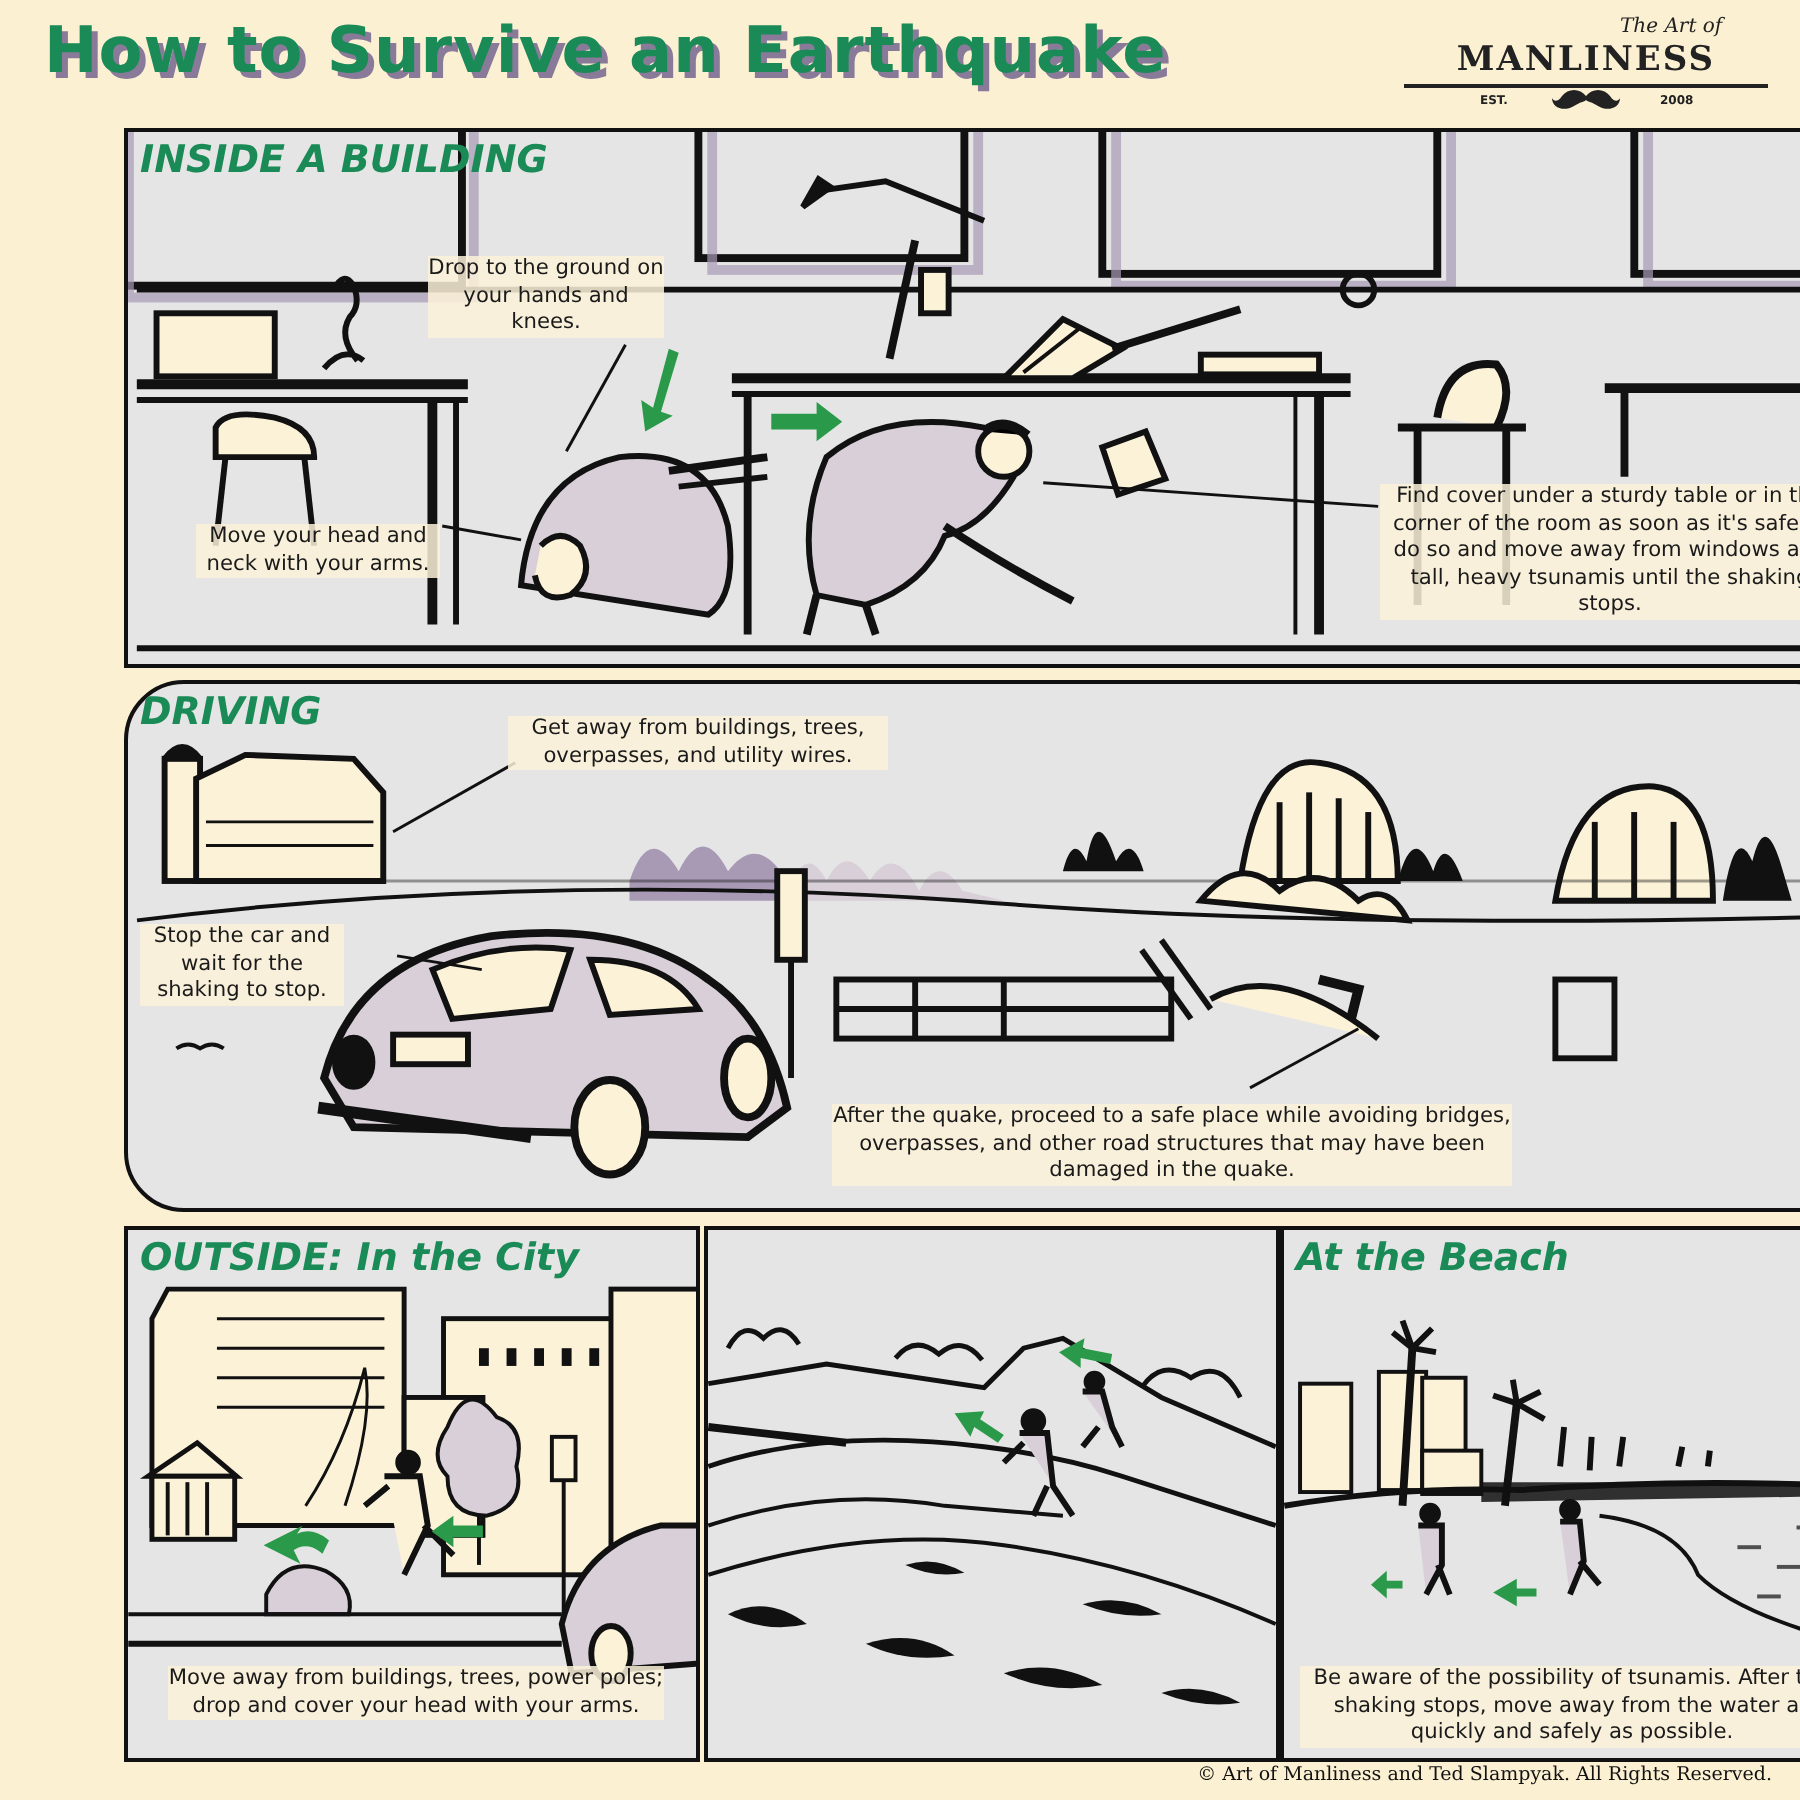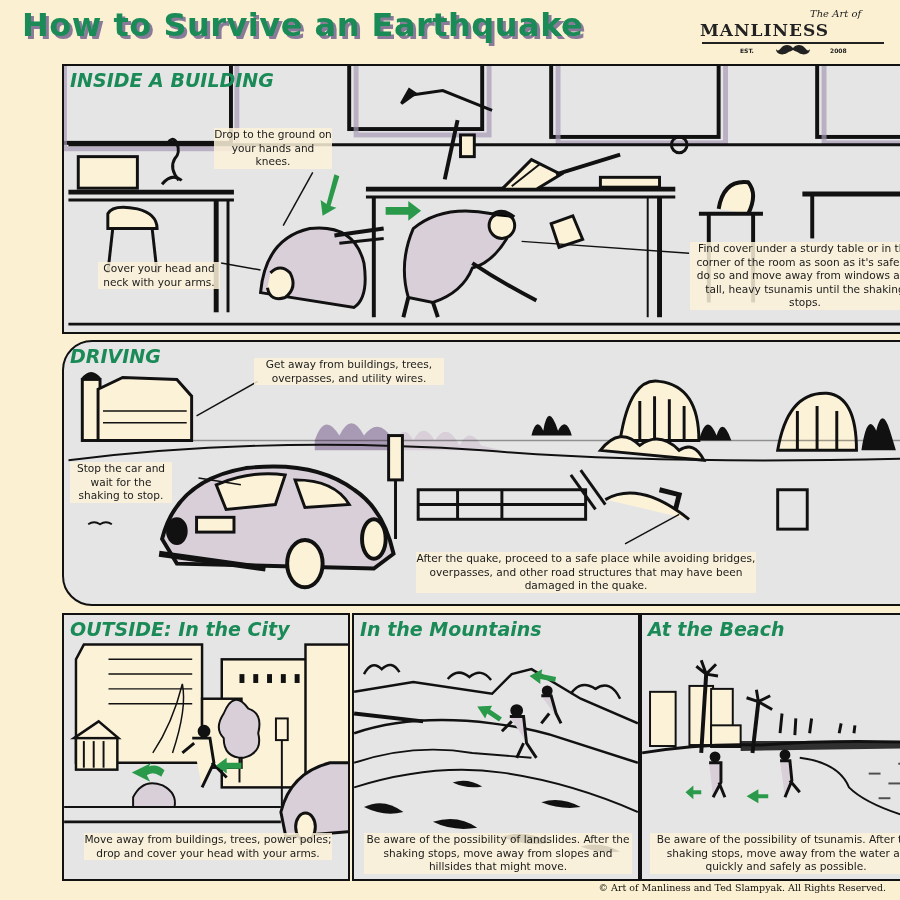--- a/index.html
+++ b/index.html
@@ -14,21 +14,21 @@
       position: absolute; left: 22px; top: 6px;
       font-family: "DejaVu Sans", sans-serif;
       font-weight: bold; font-size: 32px;
       color: #1a8a57;
       letter-spacing: 0.5px;
       text-shadow: 3px 3px 0 #8a7a9a;
       white-space: nowrap;
     }
     .logo {
       position: absolute; left: 700px; top: 8px; width: 186px; height: 48px;
-      text-align: left;
+      text-align: center;
     }
     .logo .script {
       font-family: "DejaVu Serif", serif; font-style: italic; font-size: 10px;
       position: absolute; left: 110px; top: 0; color: #222;
     }
     .logo .brand {
       position: absolute; left: 0; top: 12px; width: 186px;
       font-family: "DejaVu Serif", serif; font-weight: bold; font-size: 17px;
       letter-spacing: 1px; color: #222;
     }
@@ -162,21 +162,21 @@
 
     <g stroke="#111" stroke-width="1.5">
       <line x1="248" y1="108" x2="218" y2="162"></line>
       <line x1="195" y1="207" x2="155" y2="200"></line>
       <line x1="460" y1="178" x2="630" y2="190"></line>
     </g>
     <line x1="0" y1="262" x2="866" y2="262" stroke="#111" stroke-width="3"></line>
   </svg>
   <div class="panel-heading">INSIDE A BUILDING</div>
   <div class="caption" style="left:150px; top:62px; width:118px;">Drop to the ground on your hands and knees.</div>
-  <div class="caption" style="left:34px; top:196px; width:122px;">Cover your head and neck with your arms.</div>
+  <div class="caption" style="left:34px; top:196px; width:122px;">Move your head and neck with your arms.</div>
   <div class="caption" style="left:626px; top:176px; width:230px;">Find cover under a sturdy table or in the corner of the room as soon as it's safe to do so and move away from windows and tall, heavy tsunamis until the shaking stops.</div>
 </div>
 
 <div class="panel" style="left:18px; top:340px; width:866px; height:266px;border-radius:30px;">
   <svg class="art" viewBox="0 0 866 266">
 
     <g stroke="#111" stroke-width="3" fill="#fbf2d8">
       <rect x="14" y="38" width="18" height="62"></rect>
       <path d="M14 38 q9 -12 18 0" fill="#111"></path>
       <path d="M30 48 L55 36 L110 38 L125 55 L125 100 L30 100 Z"></path>
@@ -333,22 +333,20 @@
       <circle cx="196" cy="77" r="4" fill="#111"></circle>
       <path d="M190 82 L200 82 L205 100 L210 110 M198 100 L190 110"></path>
     </g>
     <g stroke="#111" stroke-width="3" fill="#d8cfd8">
       <circle cx="165" cy="97" r="5" fill="#111"></circle>
       <path d="M158 103 L172 103 L175 130 L185 145 M172 130 L165 145 M160 108 L150 118"></path>
     </g>
     <path d="M205 63 L190 60 L191 55 L178 62 L189 70 L189 65 L204 68 Z" fill="#2a9a4a"></path>
     <path d="M150 104 L138 96 L140 92 L125 93 L133 105 L135 100 L147 108 Z" fill="#2a9a4a"></path>
   </svg>
-  <div class="panel-heading">In the Mountains</div>
-  <div class="caption" style="left:10px; top:218px; width:268px;">Be aware of the possibility of landslides. After the shaking stops, move away from slopes and hillsides that might move.</div>
 </div>
 
 <div class="panel" style="left:596px; top:613px; width:288px; height:268px;">
   <svg class="art" viewBox="0 0 288 268">
     <g stroke="#111" stroke-width="2" fill="#fbf2d8">
       <rect x="8" y="78" width="26" height="55"></rect>
       <rect x="48" y="72" width="24" height="60"></rect>
       <rect x="70" y="75" width="22" height="58"></rect>
       <rect x="70" y="112" width="30" height="22"></rect>
     </g>

